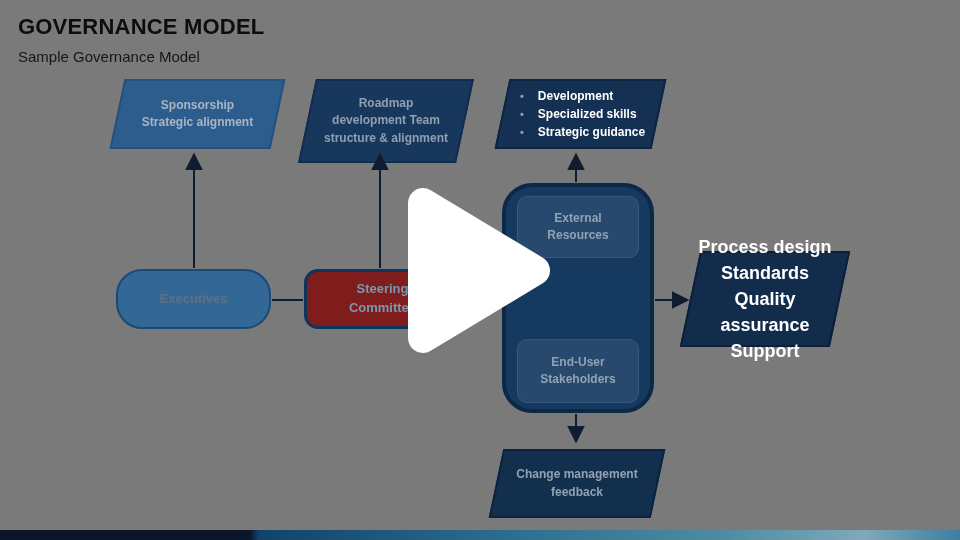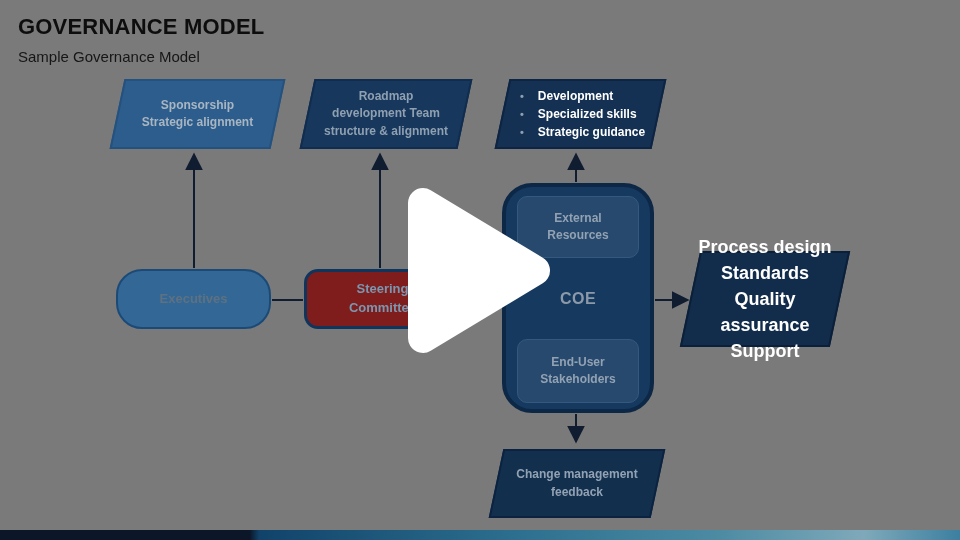--- a/index.html
+++ b/index.html
@@ -35,21 +35,21 @@
   
   .para{position:absolute;}
   .para .bg{
     position:absolute;inset:0;
     transform:skewX(-12deg);
   }
   .p-sponsorship{left:117px;top:79px;width:161px;height:70px;}
   .p-sponsorship .bg{background:#2d5d8c;border:2px solid #24517e;}
   .p-sponsorship .shape-text{color:#a9b6c2;font-size:12px;}
 
-  .p-roadmap{left:307px;top:79px;width:158px;height:70px;}
+  .p-roadmap{left:307px;top:79px;width:158px;height:84px;}
   .p-roadmap .bg{background:#17375d;border:2px solid #102c4e;}
   .p-roadmap .shape-text{color:#8fa0b0;font-size:12px;}
 
   .p-development{left:502px;top:79px;width:157px;height:70px;}
   .p-development .bg{background:#143053;border:2px solid #0d2442;}
   .p-development .bullets{
     position:absolute;inset:0;display:flex;flex-direction:column;
     justify-content:center;gap:2px;padding-left:18px;
     color:#ffffff;font-size:12px;font-weight:600;line-height:1.35;
   }
@@ -169,21 +169,20 @@
   <div class="rbox b-steering">
     <div class="shape-text">Steering
 Committee</div>
   </div>
 
   <div class="rbox b-coe"></div>
   <div class="coe-sub b-external">
     <div class="shape-text">External
 Resources</div>
   </div>
-  <div class="coe-label">COE</div>
   <div class="coe-sub b-enduser">
     <div class="shape-text">End-User
 Stakeholders</div>
   </div>
 
   <svg class="connectors" width="960" height="540" viewBox="0 0 960 540">
     <defs>
       <marker id="arr" viewBox="0 0 10 10" refX="8" refY="5" markerWidth="9" markerHeight="9" orient="auto-start-reverse">
         <path d="M0,0 L10,5 L0,10 Z" fill="#101c30"></path>
       </marker>

